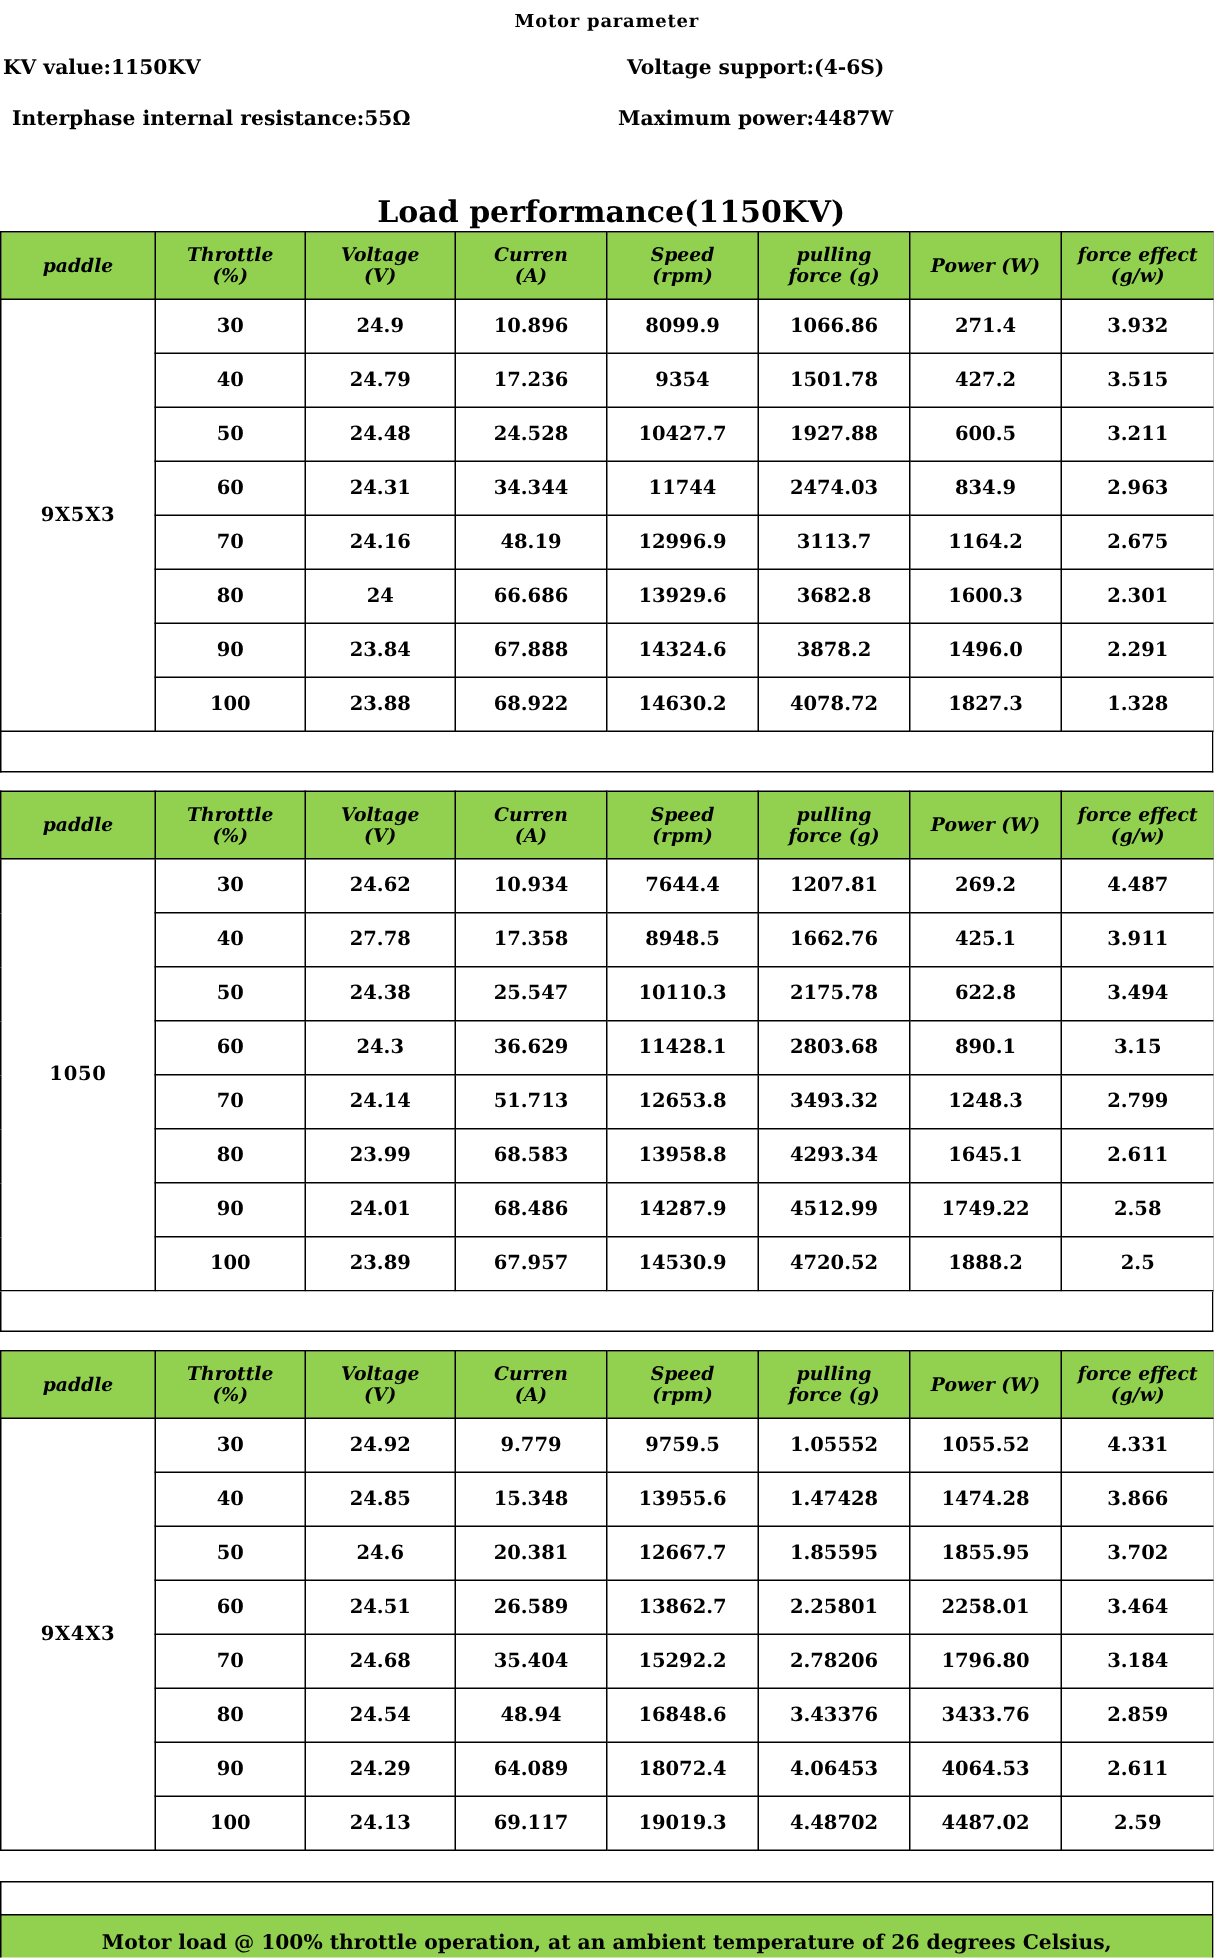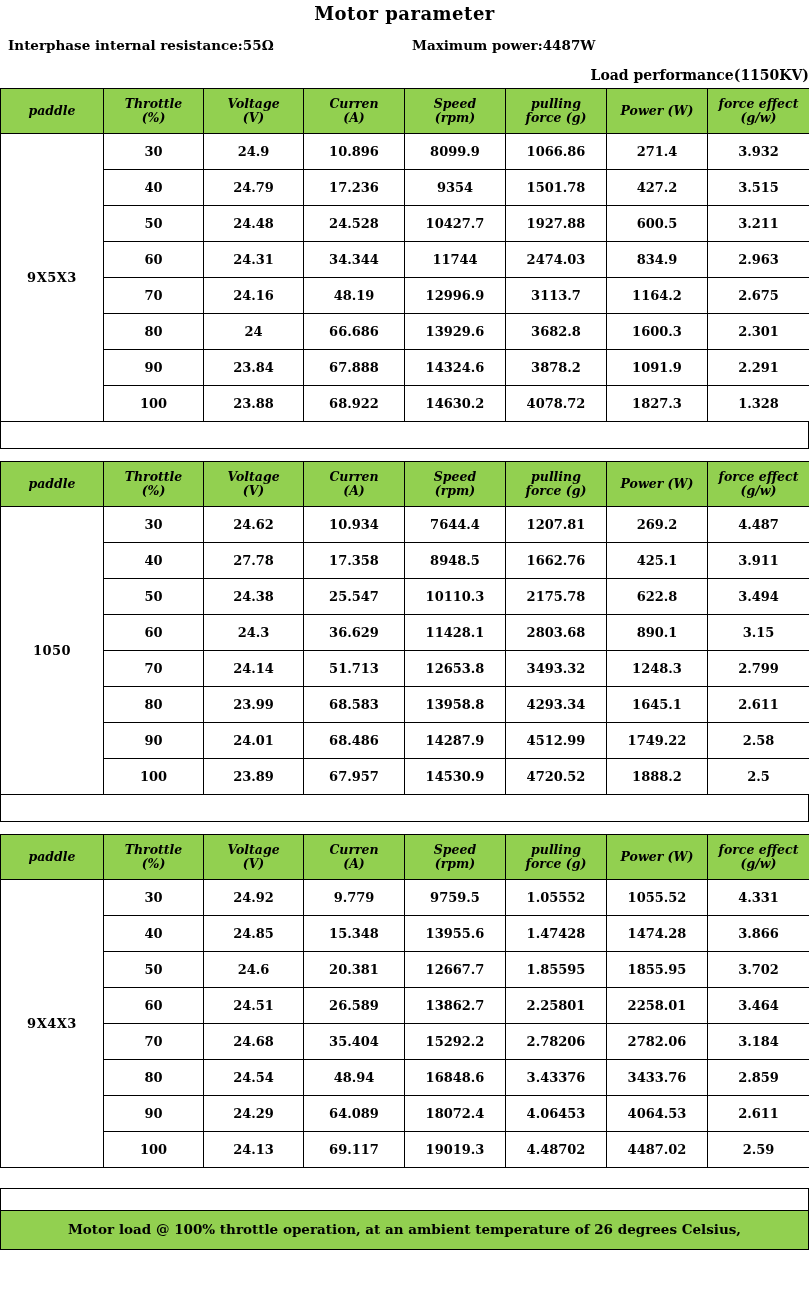--- a/index.html
+++ b/index.html
@@ -17,21 +17,21 @@
   .page {
     position: relative;
     width: 809px;
     height: 1305px;
     box-sizing: border-box;
   }
 
   
   .spec-title {
     text-align: center;
-    font-size: 18px;
+    font-size: 12px;
     font-weight: bold;
     letter-spacing: 0.5px;
     padding-top: 4px;
     height: 20px;
     line-height: 20px;
   }
   .spec-grid {
     display: grid;
     grid-template-columns: 410px 399px;
     row-gap: 0px;
@@ -42,26 +42,27 @@
     font-weight: bold;
     height: 34px;
     line-height: 34px;
     white-space: nowrap;
     overflow: hidden;
   }
   .spec-cell.left  { padding-left: 2px; }
   .spec-cell.right { padding-left: 8px; }
 
   .load-title {
-    text-align: right;
-    font-size: 14px;
+    text-align: center;
+    font-size: 20px;
     font-weight: bold;
     height: 26px;
     line-height: 26px;
     padding-left: 6px;
+    margin-top: 32px;
   }
 
   
   table.perf {
     border-collapse: collapse;
     table-layout: fixed;
     width: 809px;
     margin: 0;
   }
   table.perf col.c0 { width: 103px; }
@@ -135,20 +136,22 @@
   .footer-note span { display: block; }
 </style>
 </head>
 <body>
 
 <div class="page">
 
   <div class="spec-title">Motor parameter</div>
 
   <div class="spec-grid">
+    <div class="spec-cell left">KV value:1150KV</div>
+    <div class="spec-cell right">Voltage support:(4-6S)</div>
     <div class="spec-cell right">Interphase internal resistance:55Ω</div>
     <div class="spec-cell left">Maximum power:4487W</div>
   </div>
 
   <div class="load-title">Load performance(1150KV)</div>
 
   <div>
 
     <table class="perf">
       <colgroup>
@@ -228,21 +231,21 @@
             <td>3682.8</td>
             <td>1600.3</td>
             <td>2.301</td>
           </tr>
           <tr>
             <td>90</td>
             <td>23.84</td>
             <td>67.888</td>
             <td>14324.6</td>
             <td>3878.2</td>
-            <td>1091.9</td>
+            <td>1496.0</td>
             <td>2.291</td>
           </tr>
           <tr>
             <td>100</td>
             <td>23.88</td>
             <td>68.922</td>
             <td>14630.2</td>
             <td>4078.72</td>
             <td>1827.3</td>
             <td>1.328</td>
@@ -414,21 +417,21 @@
             <td>2.25801</td>
             <td>2258.01</td>
             <td>3.464</td>
           </tr>
           <tr>
             <td>70</td>
             <td>24.68</td>
             <td>35.404</td>
             <td>15292.2</td>
             <td>2.78206</td>
-            <td>2782.06</td>
+            <td>1796.80</td>
             <td>3.184</td>
           </tr>
           <tr>
             <td>80</td>
             <td>24.54</td>
             <td>48.94</td>
             <td>16848.6</td>
             <td>3.43376</td>
             <td>3433.76</td>
             <td>2.859</td>

